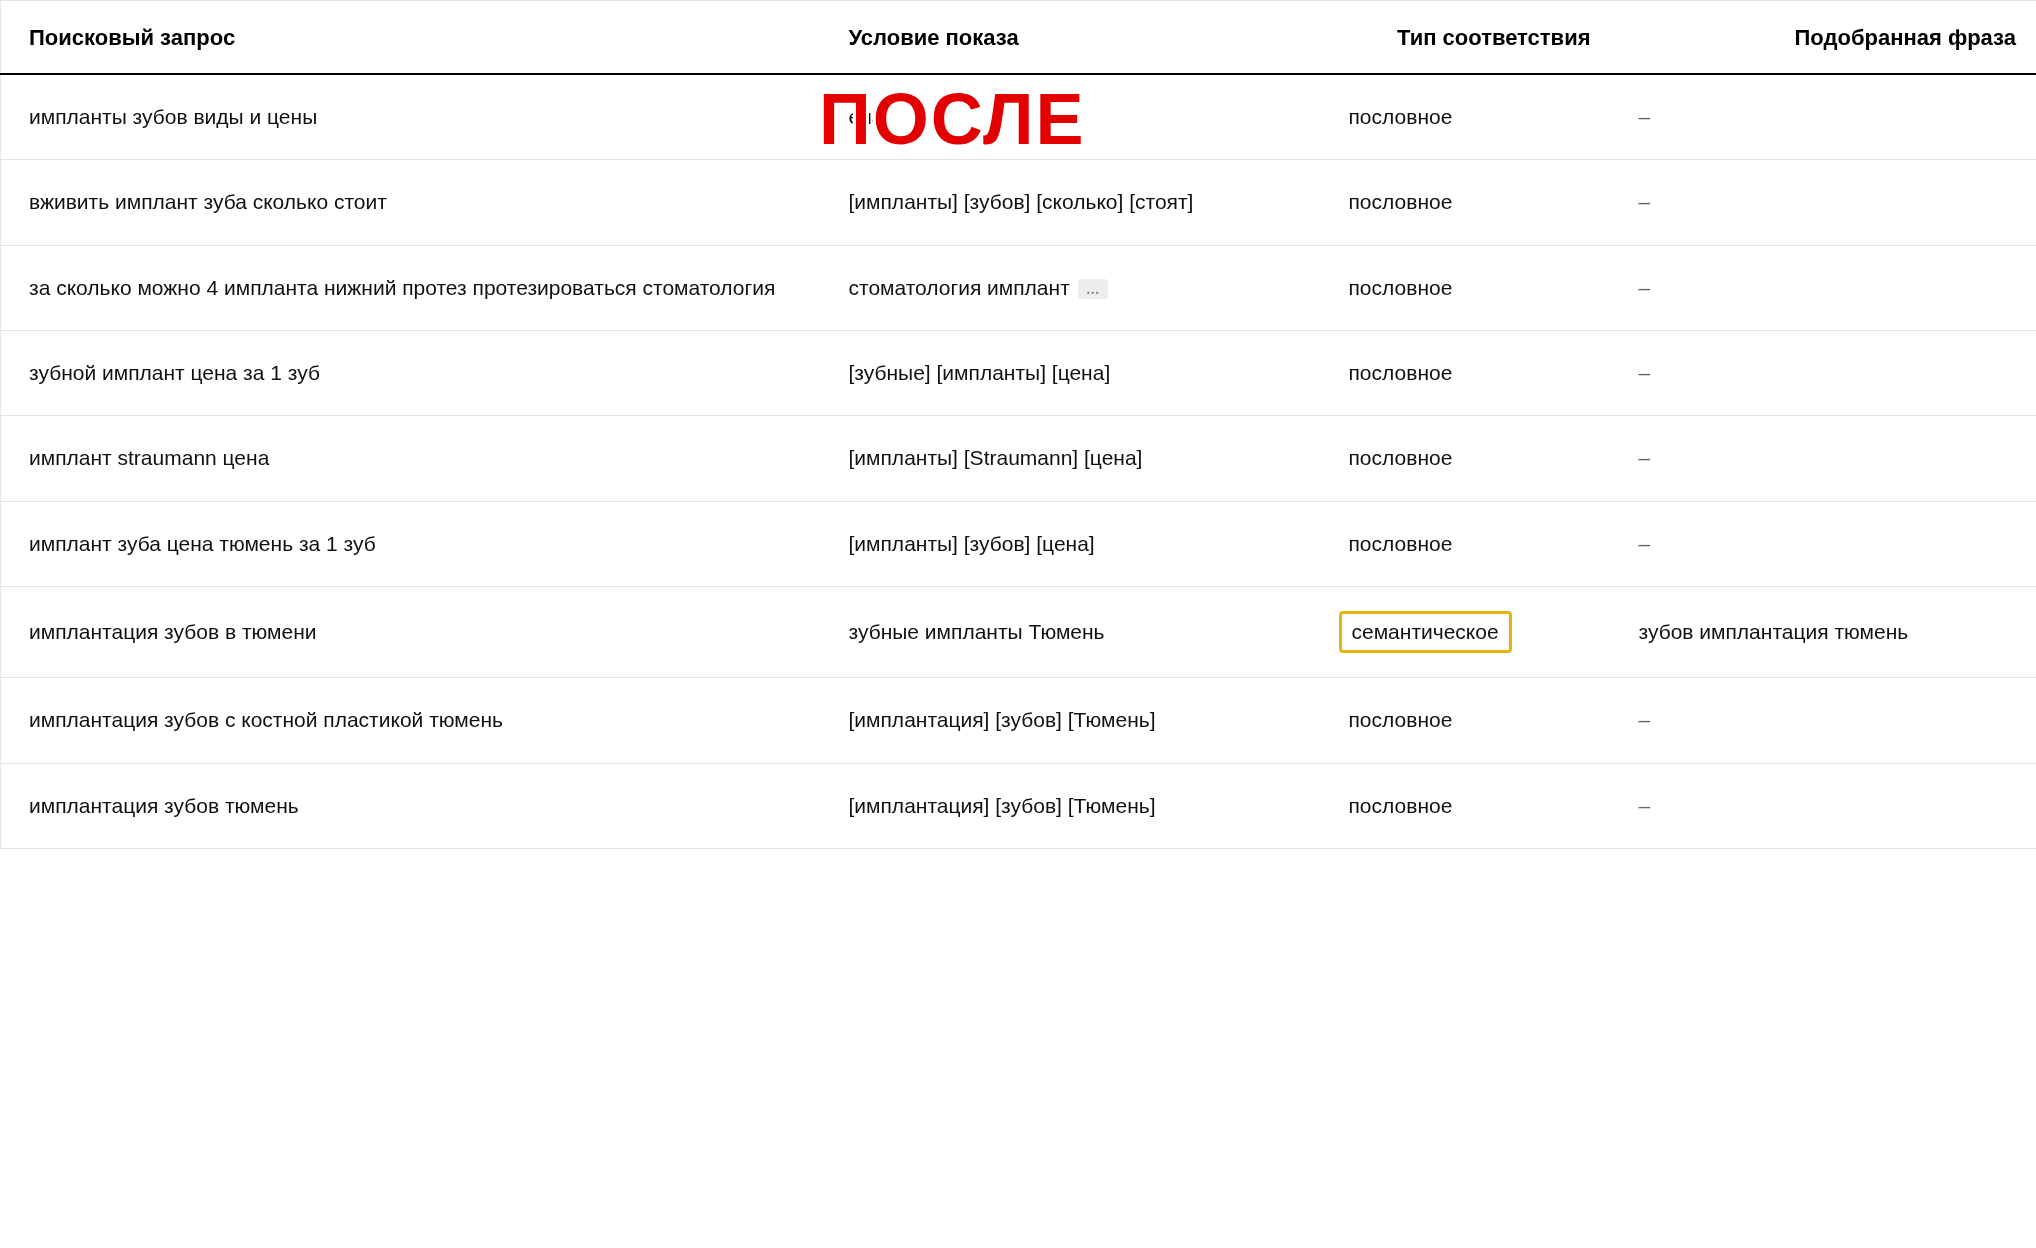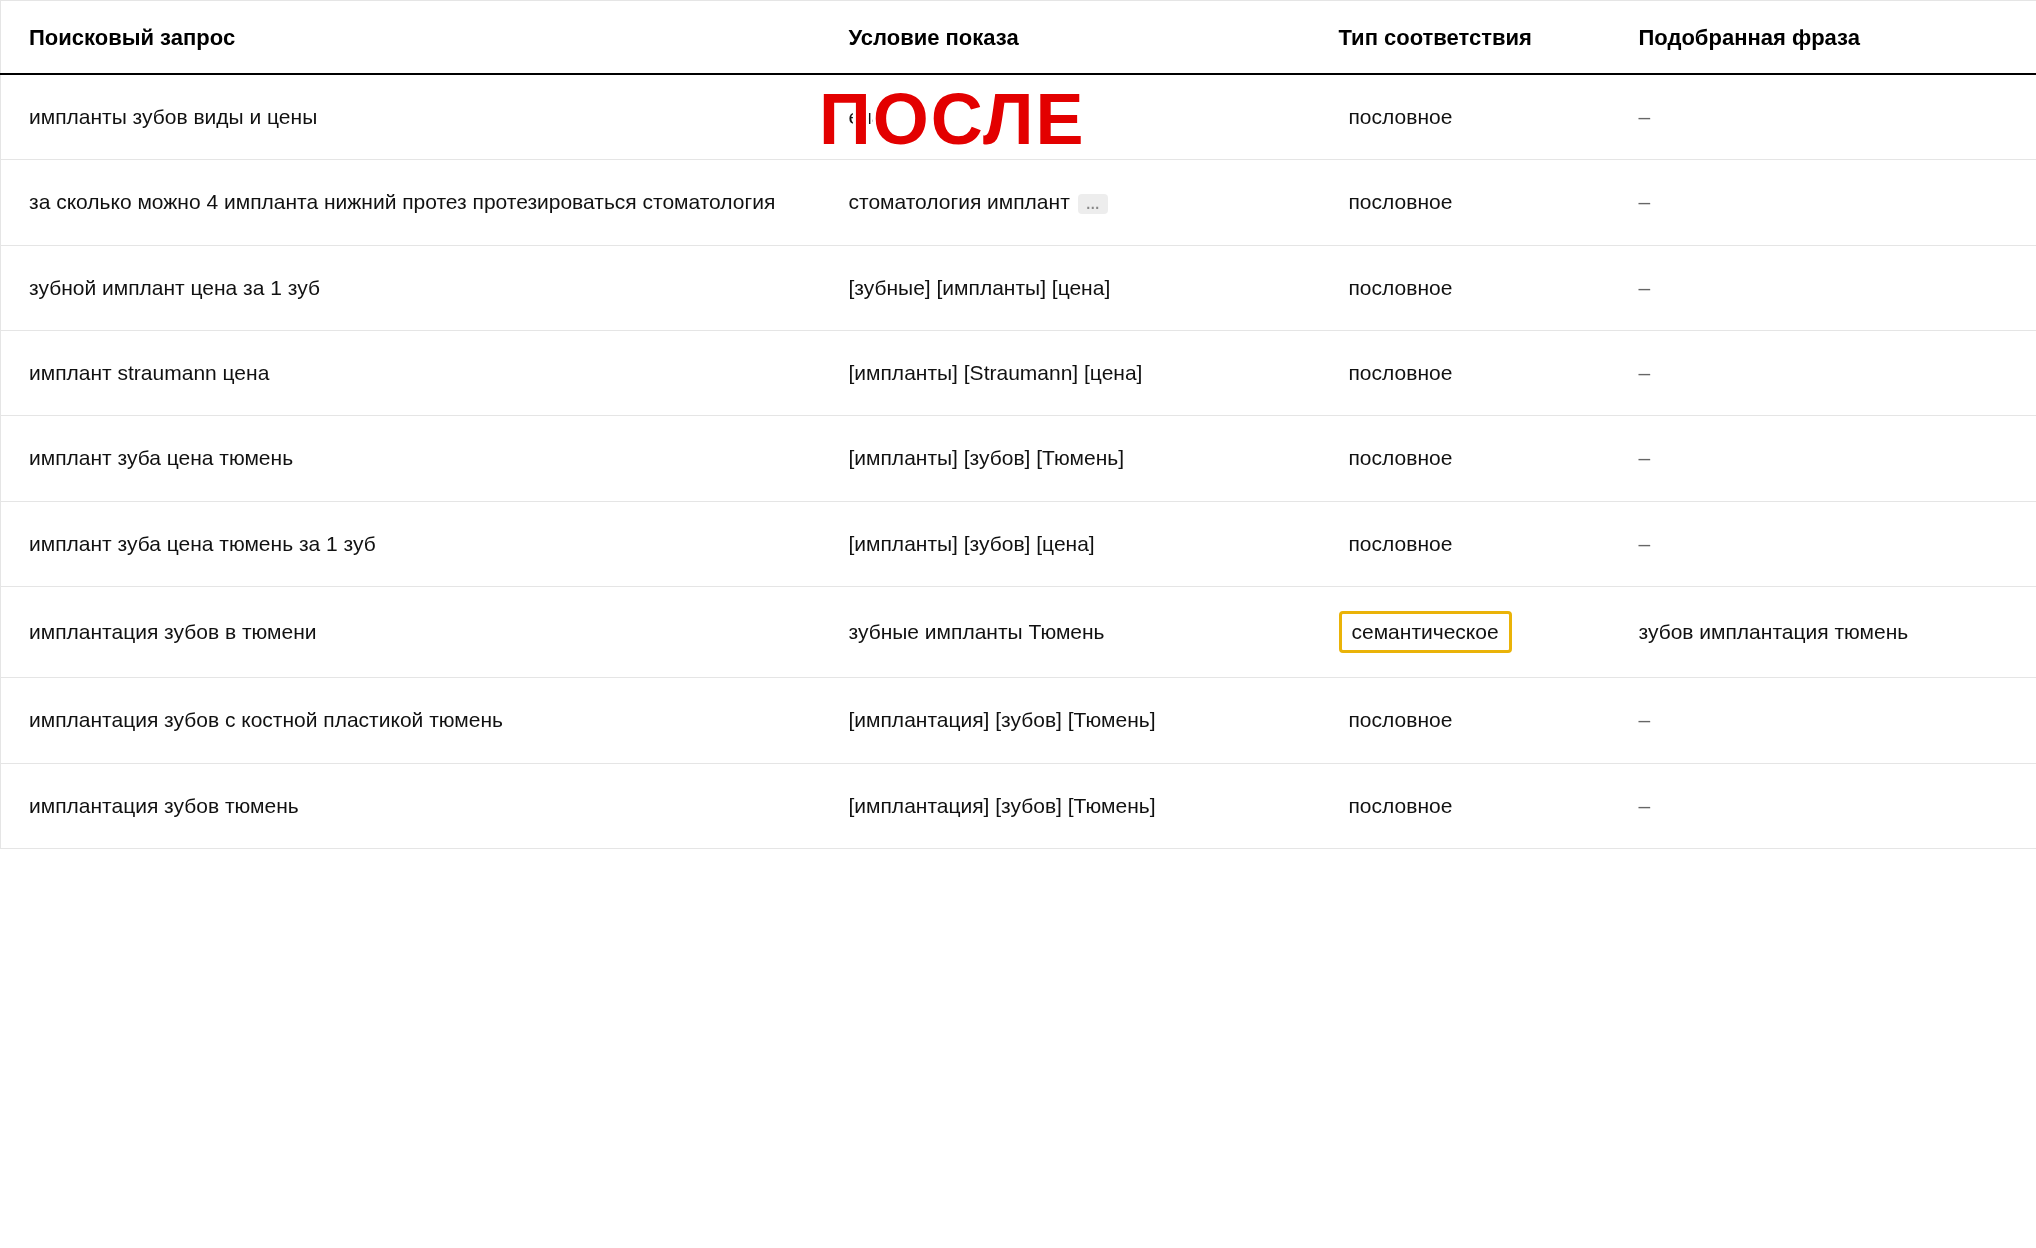--- a/index.html
+++ b/index.html
@@ -26,21 +26,21 @@
   table.grid thead th {
     text-align: left;
     font-weight: 700;
     font-size: 22px;
     padding: 24px 20px 22px 28px;
     border-bottom: 2px solid #000;
     vertical-align: middle;
     color: #000;
   }
   table.grid thead th.c-match,
-  table.grid thead th.c-phrase { text-align: left; }
+  table.grid thead th.c-phrase { text-align: right; }
   table.grid tbody td {
     padding: 24px 20px 24px 28px;
     border-bottom: 1px solid #e5e5e5;
     vertical-align: middle;
     font-size: 21px;
     color: #111;
     line-height: 1.35;
   }
   table.grid tbody td.c-phrase { color: #666; }
   table.grid tbody td.c-phrase.hasval { color: #111; }
@@ -108,40 +108,40 @@
       </tr>
     </thead>
     <tbody>
         <tr>
           <td>импланты зубов виды и цены</td>
           <td><span>ена]</span></td>
           <td><span class="match-inner">пословное</span></td>
           <td class="c-phrase">–</td>
         </tr>
         <tr>
+          <td>вживить имплант зуба сколько стоит</td>
+          <td><span>[импланты] [зубов] [сколько] [стоят]</span></td>
+          <td><span class="match-inner">пословное</span></td>
+          <td class="c-phrase">–</td>
+        </tr>
+        <tr>
           <td>за сколько можно 4 импланта нижний протез протезироваться стоматология</td>
           <td><span>стоматология имплант</span><span class="more-badge"></span></td>
           <td><span class="match-inner">пословное</span></td>
           <td class="c-phrase">–</td>
         </tr>
         <tr>
           <td>зубной имплант цена за 1 зуб</td>
           <td><span>[зубные] [импланты] [цена]</span></td>
           <td><span class="match-inner">пословное</span></td>
           <td class="c-phrase">–</td>
         </tr>
         <tr>
           <td>имплант straumann цена</td>
           <td><span>[импланты] [Straumann] [цена]</span></td>
-          <td><span class="match-inner">пословное</span></td>
-          <td class="c-phrase">–</td>
-        </tr>
-        <tr>
-          <td>имплант зуба цена тюмень</td>
-          <td><span>[импланты] [зубов] [Тюмень]</span></td>
           <td><span class="match-inner">пословное</span></td>
           <td class="c-phrase">–</td>
         </tr>
         <tr>
           <td>имплант зуба цена тюмень за 1 зуб</td>
           <td><span>[импланты] [зубов] [цена]</span></td>
           <td><span class="match-inner">пословное</span></td>
           <td class="c-phrase">–</td>
         </tr>
         <tr>

